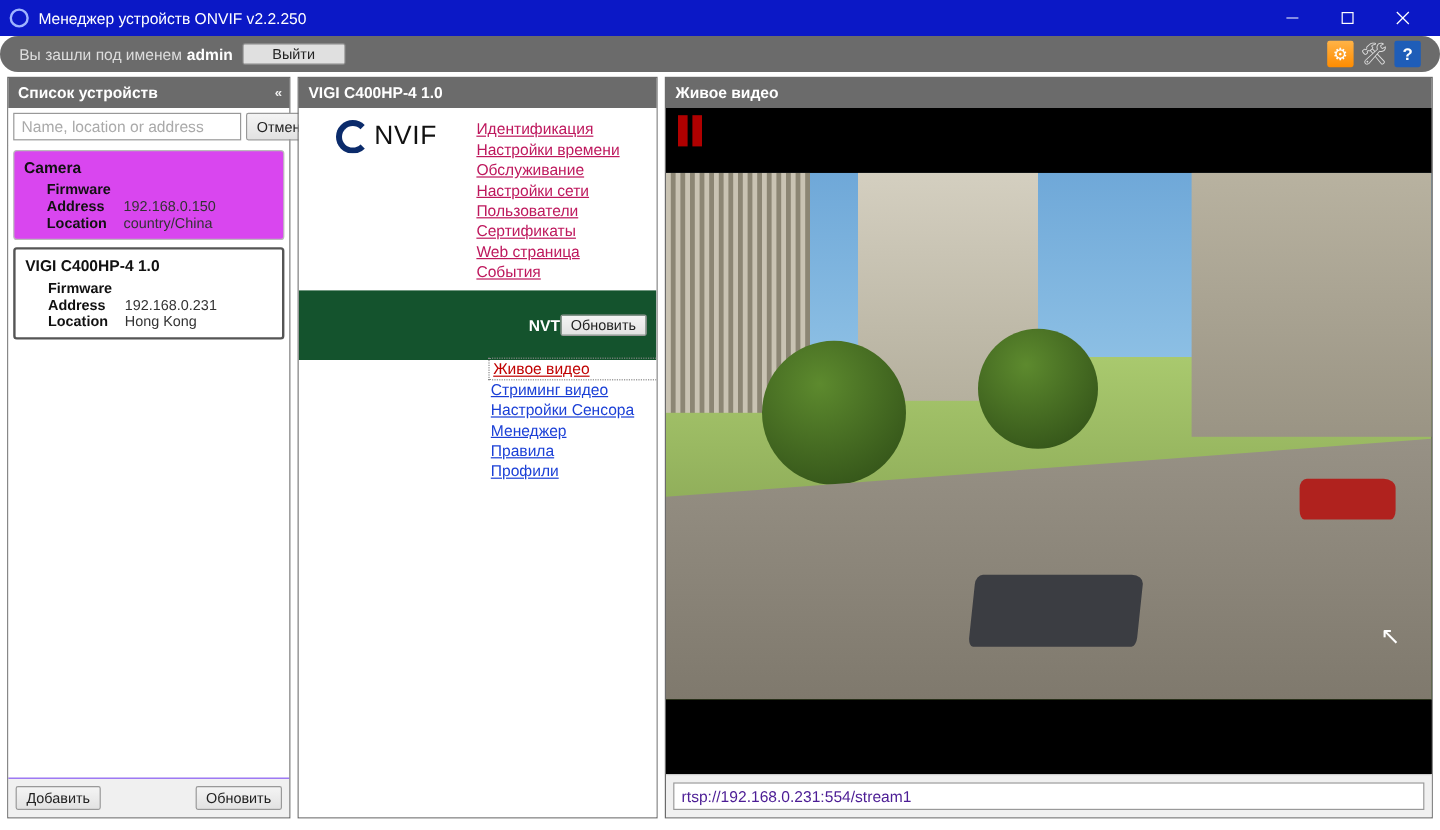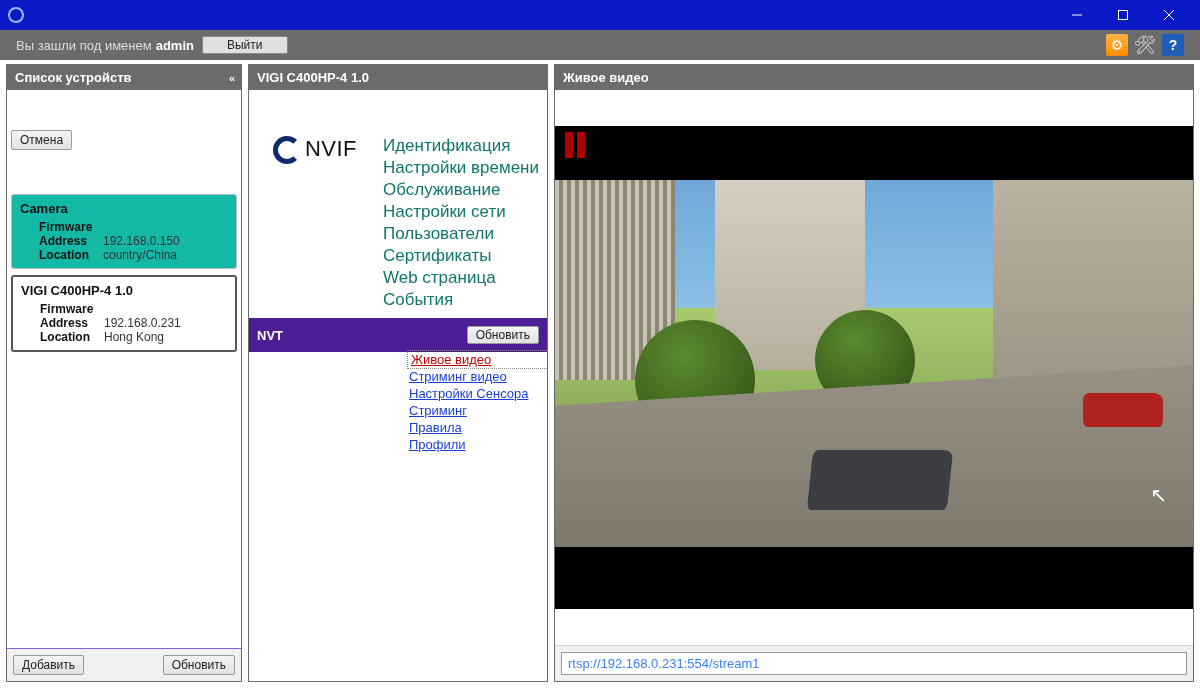--- a/index.html
+++ b/index.html
@@ -6,62 +6,62 @@
 html, body { width: 1200px; height: 692px; overflow: hidden; background: #fff; }
 
 
 .titlebar { height: 30px; background: #0b18c6; color: #fff; display: flex; align-items: center; padding: 0 8px; font-size: 13px; }
 .titlebar .appicon { width: 16px; height: 16px; border: 2px solid #9fb4ff; border-radius: 50%; margin-right: 8px; }
 .titlebar .spacer { flex: 1; }
 .titlebar .winbtn { width: 46px; height: 30px; display: flex; align-items: center; justify-content: center; color: #fff; }
 .titlebar svg { stroke: #fff; stroke-width: 1; fill: none; }
 
 
-.toolbar { height: 30px; background: #6b6b6b; color: #ddd; display: flex; align-items: center; padding: 0 16px; font-size: 13px; }
+.toolbar { height: 30px; background: #6b6b6b; color: #ddd; display: flex; align-items: center; padding: 0 16px; font-size: 13px; border-radius: 15px; }
 .toolbar .username { color: #fff; font-weight: 600; margin: 0 8px 0 4px; }
 .toolbar button.logout { background: #e0e0e0; border: 1px solid #888; color: #222; font-size: 12px; padding: 1px 24px; border-radius: 2px; cursor: pointer; }
 .toolbar .spacer { flex: 1; }
 .toolbar .ticon { width: 22px; height: 22px; margin-left: 6px; display: flex; align-items: center; justify-content: center; cursor: pointer; }
 .ticon.settings { background: linear-gradient(#ffb347,#ff8c00); border-radius: 2px; }
 .ticon.settings::after { content: "⚙"; color: #fff; font-size: 14px; }
 .ticon.tools::after { content: "🛠"; font-size: 18px; }
 .ticon.help { background: #1e5db8; border-radius: 2px; color: #fff; }
 .ticon.help::after { content: "?"; color: #fff; font-weight: bold; font-size: 14px; }
 
 
 .main { display: flex; height: calc(692px - 60px - 4px); padding: 4px 6px 6px 6px; gap: 6px; background: #fff; }
-.col { display: flex; flex-direction: column; gap: 36px; }
+.col { display: flex; flex-direction: column; }
 .panel-head { background: #6b6b6b; color: #fff; font-size: 13px; font-weight: 600; padding: 5px 8px; display: flex; align-items: center; justify-content: space-between; }
 .panel-head .chev { font-size: 11px; letter-spacing: -2px; opacity: .9; }
 
 
 .left { width: 236px; border: 1px solid #6b6b6b; }
 .searchrow { padding: 4px; display: flex; gap: 4px; background: #fff; }
 .searchrow input { flex: 1; border: 1px solid #999; padding: 3px 6px; font-size: 13px; color: #444; }
 .searchrow input::placeholder { color: #aaa; }
 .btn { background: linear-gradient(#f4f4f4,#e2e2e2); border: 1px solid #999; font-size: 12px; padding: 2px 8px; cursor: pointer; color: #222; border-radius: 2px; }
 .devlist { flex: 1; overflow: auto; background: #fff; padding: 4px; }
-.devitem { border: 1px solid #bbb; border-radius: 3px; padding: 6px 8px; margin-bottom: 6px; font-size: 12px; background: #14b8a6; cursor: pointer; }
+.devitem { border: 1px solid #bbb; border-radius: 3px; padding: 6px 8px; margin-bottom: 6px; font-size: 12px; background: #d946ef; cursor: pointer; }
 .devitem.selected { border: 2px solid #555; background: #fff; }
 .devitem .title { font-weight: 700; font-size: 13px; margin-bottom: 4px; color: #111; }
 .devitem .row { display: flex; padding-left: 19px; }
 .devitem .row .k { width: 64px; font-weight: 700; color: #111; }
 .devitem .row .v { color: #333; }
 .left-footer { padding: 6px; display: flex; justify-content: space-between; background: #f0f0f0; border-top: 1px solid #8b5cf6; }
 
 
 .middle { width: 300px; border: 1px solid #6b6b6b; }
 .midbody { flex: 1; display: flex; flex-direction: column; background: #fff; overflow: hidden; }
 .onvif-block { display: flex; padding: 10px 8px 8px 8px; gap: 10px; }
 .onvif-logo { width: 130px; display: flex; align-items: flex-start; justify-content: center; }
 .onvif-logo .ring { width: 28px; height: 28px; border: 5px solid #0b2b6b; border-radius: 50%; border-right-color: transparent; margin-right: 4px; }
 .onvif-logo .txt { font-size: 22px; font-weight: 400; letter-spacing: .5px; color: #111; }
 .linklist { display: flex; flex-direction: column; gap: 2px; }
-.linklist a { color: #0f766e; font-size: 17px; cursor: pointer; white-space: nowrap; }
-.subhead { background: #4c1d95; color: #fff; font-size: 13px; font-weight: 600; padding: 8px 8px; display: flex; justify-content: space-between; align-items: center; }
+.linklist a { color: #be185d; font-size: 13px; text-decoration: underline; cursor: pointer; white-space: nowrap; }
+.subhead { background: #14532d; color: #fff; font-size: 13px; font-weight: 600; padding: 20px 8px; display: flex; justify-content: flex-end; align-items: center; }
 .subhead .btn { padding: 1px 8px; }
 .streambox { margin: 6px; border: 1px solid #bbb; border-radius: 3px; background: #f2f2f2; padding: 5px 8px; font-size: 12px; font-weight: 600; color: #222; }
 .stream-links { padding-left: 160px; display: flex; flex-direction: column; gap: 2px; }
 .stream-links a { color: #1a3fd6; font-size: 13px; text-decoration: underline; cursor: pointer; }
 .stream-links a.active { color: #c00000; outline: 1px dotted #888; outline-offset: 1px; padding: 0 2px; }
 
 
 .right { flex: 1; border: 1px solid #6b6b6b; display: flex; flex-direction: column; }
 .video-wrap { flex: 1; background: #000; position: relative; display: flex; flex-direction: column; }
 .vid-ctrl { height: 54px; display: flex; align-items: flex-start; padding: 6px 10px; }
@@ -76,27 +76,28 @@
 .tree { position: absolute; border-radius: 50%; background: radial-gradient(circle at 40% 30%, #5d8a2e, #2c4a15); }
 .tree.t1 { top: 140px; left: 80px; width: 120px; height: 120px; }
 .tree.t2 { top: 130px; left: 260px; width: 100px; height: 100px; }
 .road { position: absolute; left: 0; right: 0; bottom: 0; height: 55%; background: linear-gradient(#9a9488 0%, #7f796d 100%); clip-path: polygon(0 30%, 100% 10%, 100% 100%, 0 100%); }
 .car { position: absolute; border-radius: 6px 10px 4px 4px / 8px; }
 .car.red { background: #b0221e; width: 80px; height: 34px; right: 30px; top: 58%; }
 .car.grey { background: #3b3d42; width: 140px; height: 60px; left: 40%; bottom: 10%; transform: skewX(-6deg); }
 .cursor { position: absolute; right: 26px; bottom: 40px; color: #fff; font-size: 20px; }
 .blackbar { height: 62px; background: #000; }
 .url-row { padding: 6px; background: #f0f0f0; border-top: 1px solid #ccc; }
-.url-row input { width: 100%; border: 1px solid #999; padding: 3px 6px; font-size: 13px; color: #3b82f6; background: #fff; }
+.url-row input { width: 100%; border: 1px solid #999; padding: 3px 6px; font-size: 13px; color: #4c1d95; background: #fff; }
 </style>
 </head>
 <body>
 
 <div class="titlebar">
   <div class="appicon"></div>
+  <span>Менеджер устройств ONVIF v2.2.250</span>
   <div class="spacer"></div>
   <div class="winbtn">
       <svg width="12" height="12">
         <line x1="1" y1="6" x2="11" y2="6"></line>
       </svg>
     </div>
   <div class="winbtn">
       <svg width="12" height="12">
         <rect x="1.5" y="1.5" width="9" height="9"></rect>
       </svg>
@@ -120,20 +121,21 @@
 </div>
 
 <div class="main">
 
   <div class="col left">
     <div class="panel-head">
       <span>Список устройств</span>
       <span class="chev">«</span>
     </div>
     <div class="searchrow">
+      <input type="text" placeholder="Name, location or address" style="">
       <button class="btn">Отмена</button>
     </div>
     <div class="devlist" id="devlist">
         <div class="devitem">
           <div class="title">Camera</div>
           <div class="row">
             <span class="k">Firmware</span>
             <span class="v"></span>
           </div>
           <div class="row">
@@ -189,21 +191,21 @@
           </div>
       </div>
       <div class="subhead">
         <span>NVT</span>
         <button class="btn">Обновить</button>
       </div>
       <div class="stream-links" id="streamlinks">
           <a class="active">Живое видео</a>
           <a>Стриминг видео</a>
           <a>Настройки Сенсора</a>
-          <a>Стриминг</a>
+          <a>Менеджер</a>
           <a>Правила</a>
           <a>Профили</a>
         </div>
     </div>
   </div>
 
   <div class="col right">
     <div class="panel-head">
       <span>Живое видео</span>
     </div>

